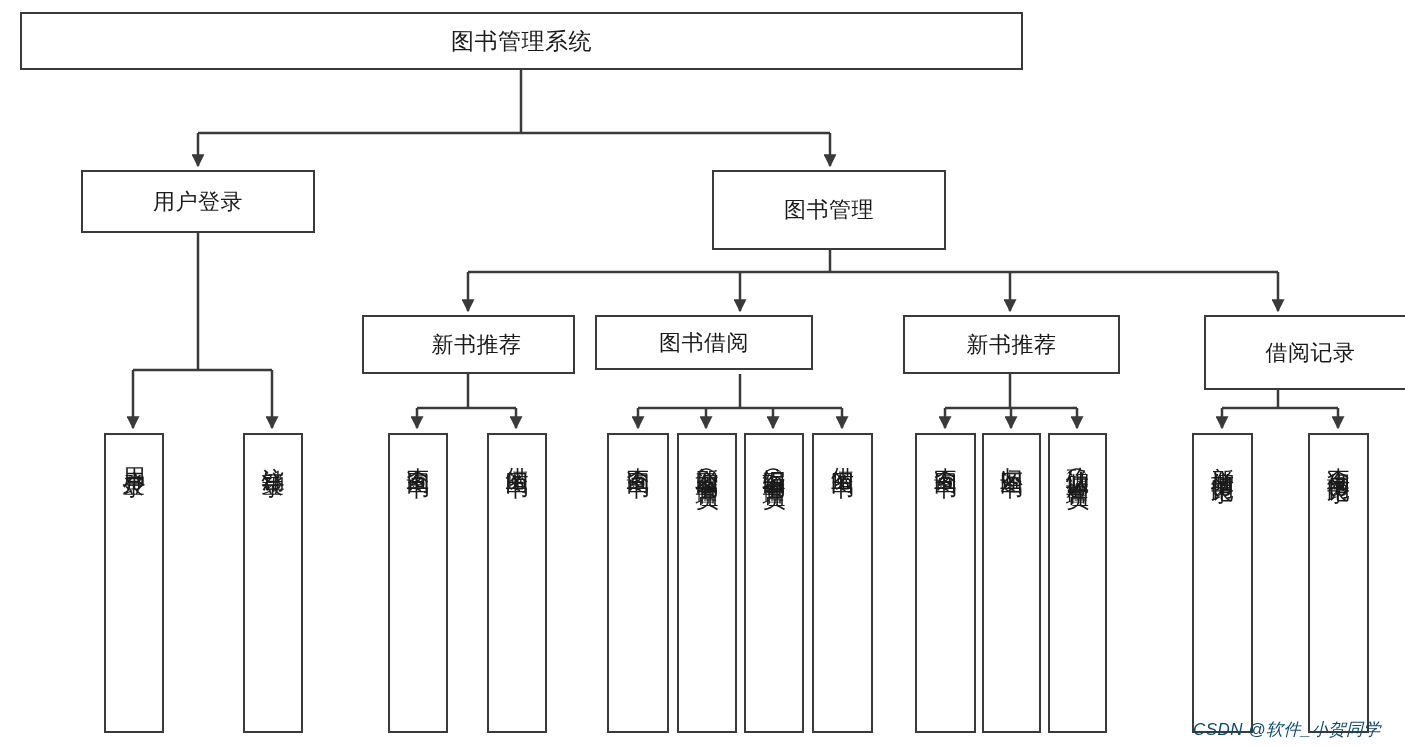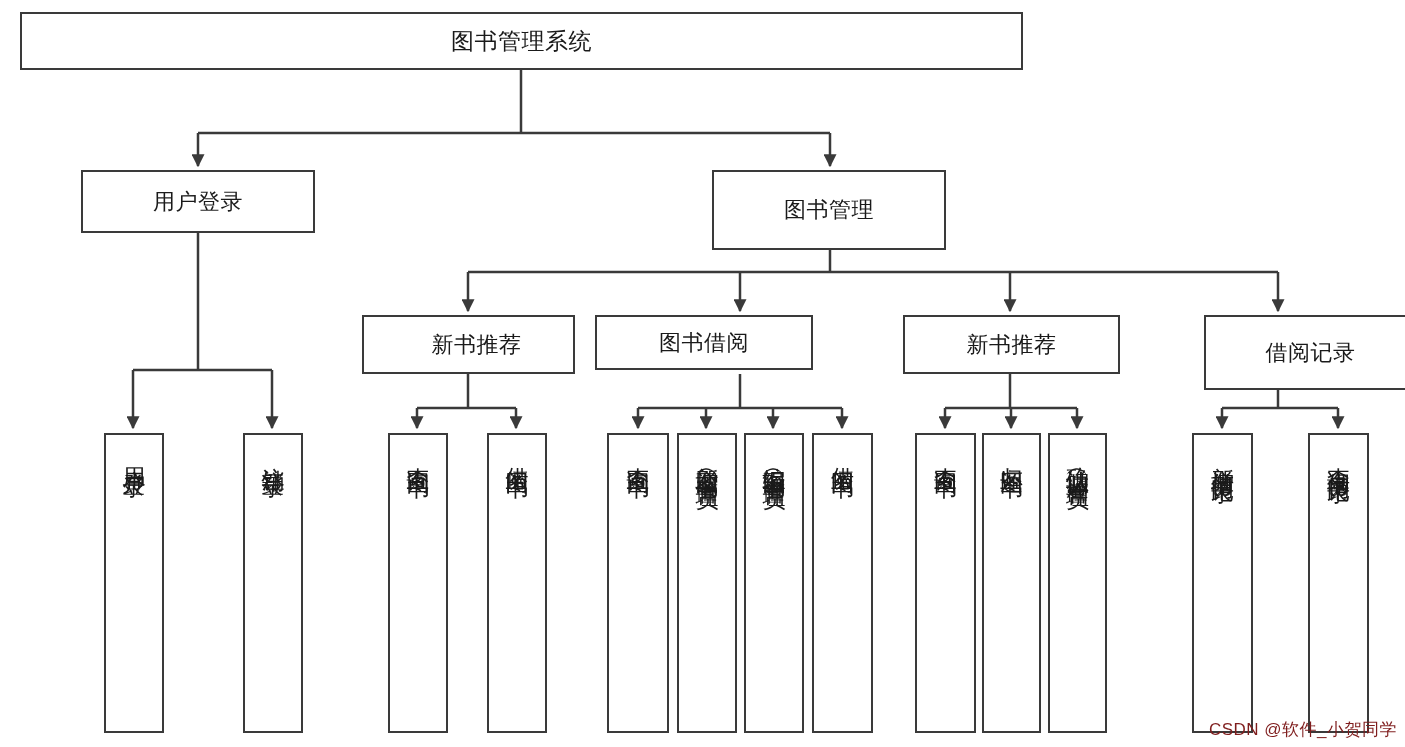--- a/index.html
+++ b/index.html
@@ -56,26 +56,27 @@
   }
   .node.vert .lbl {
     writing-mode: vertical-rl;
     text-orientation: upright;
     font-size: 23px;
     line-height: 1.0;
     letter-spacing: 3px;
   }
   .watermark {
     position: absolute;
-    right: 8px;
+    right: 24px;
     bottom: 6px;
     font-size: 17px;
-    color: #7f1d1d;
+    color: #0c4a6e;
     letter-spacing: 0.5px;
     white-space: nowrap;
+    font-style: italic;
   }
 </style>
 </head>
 <body>
 
 <div id="canvas">
 
   <svg id="wires" viewBox="0 0 1405 747" xmlns="http://www.w3.org/2000/svg">
     <defs>
       <marker id="arrow" viewBox="0 0 10 10" refX="9" refY="5" markerWidth="5.2" markerHeight="5.2" orient="auto-start-reverse">

